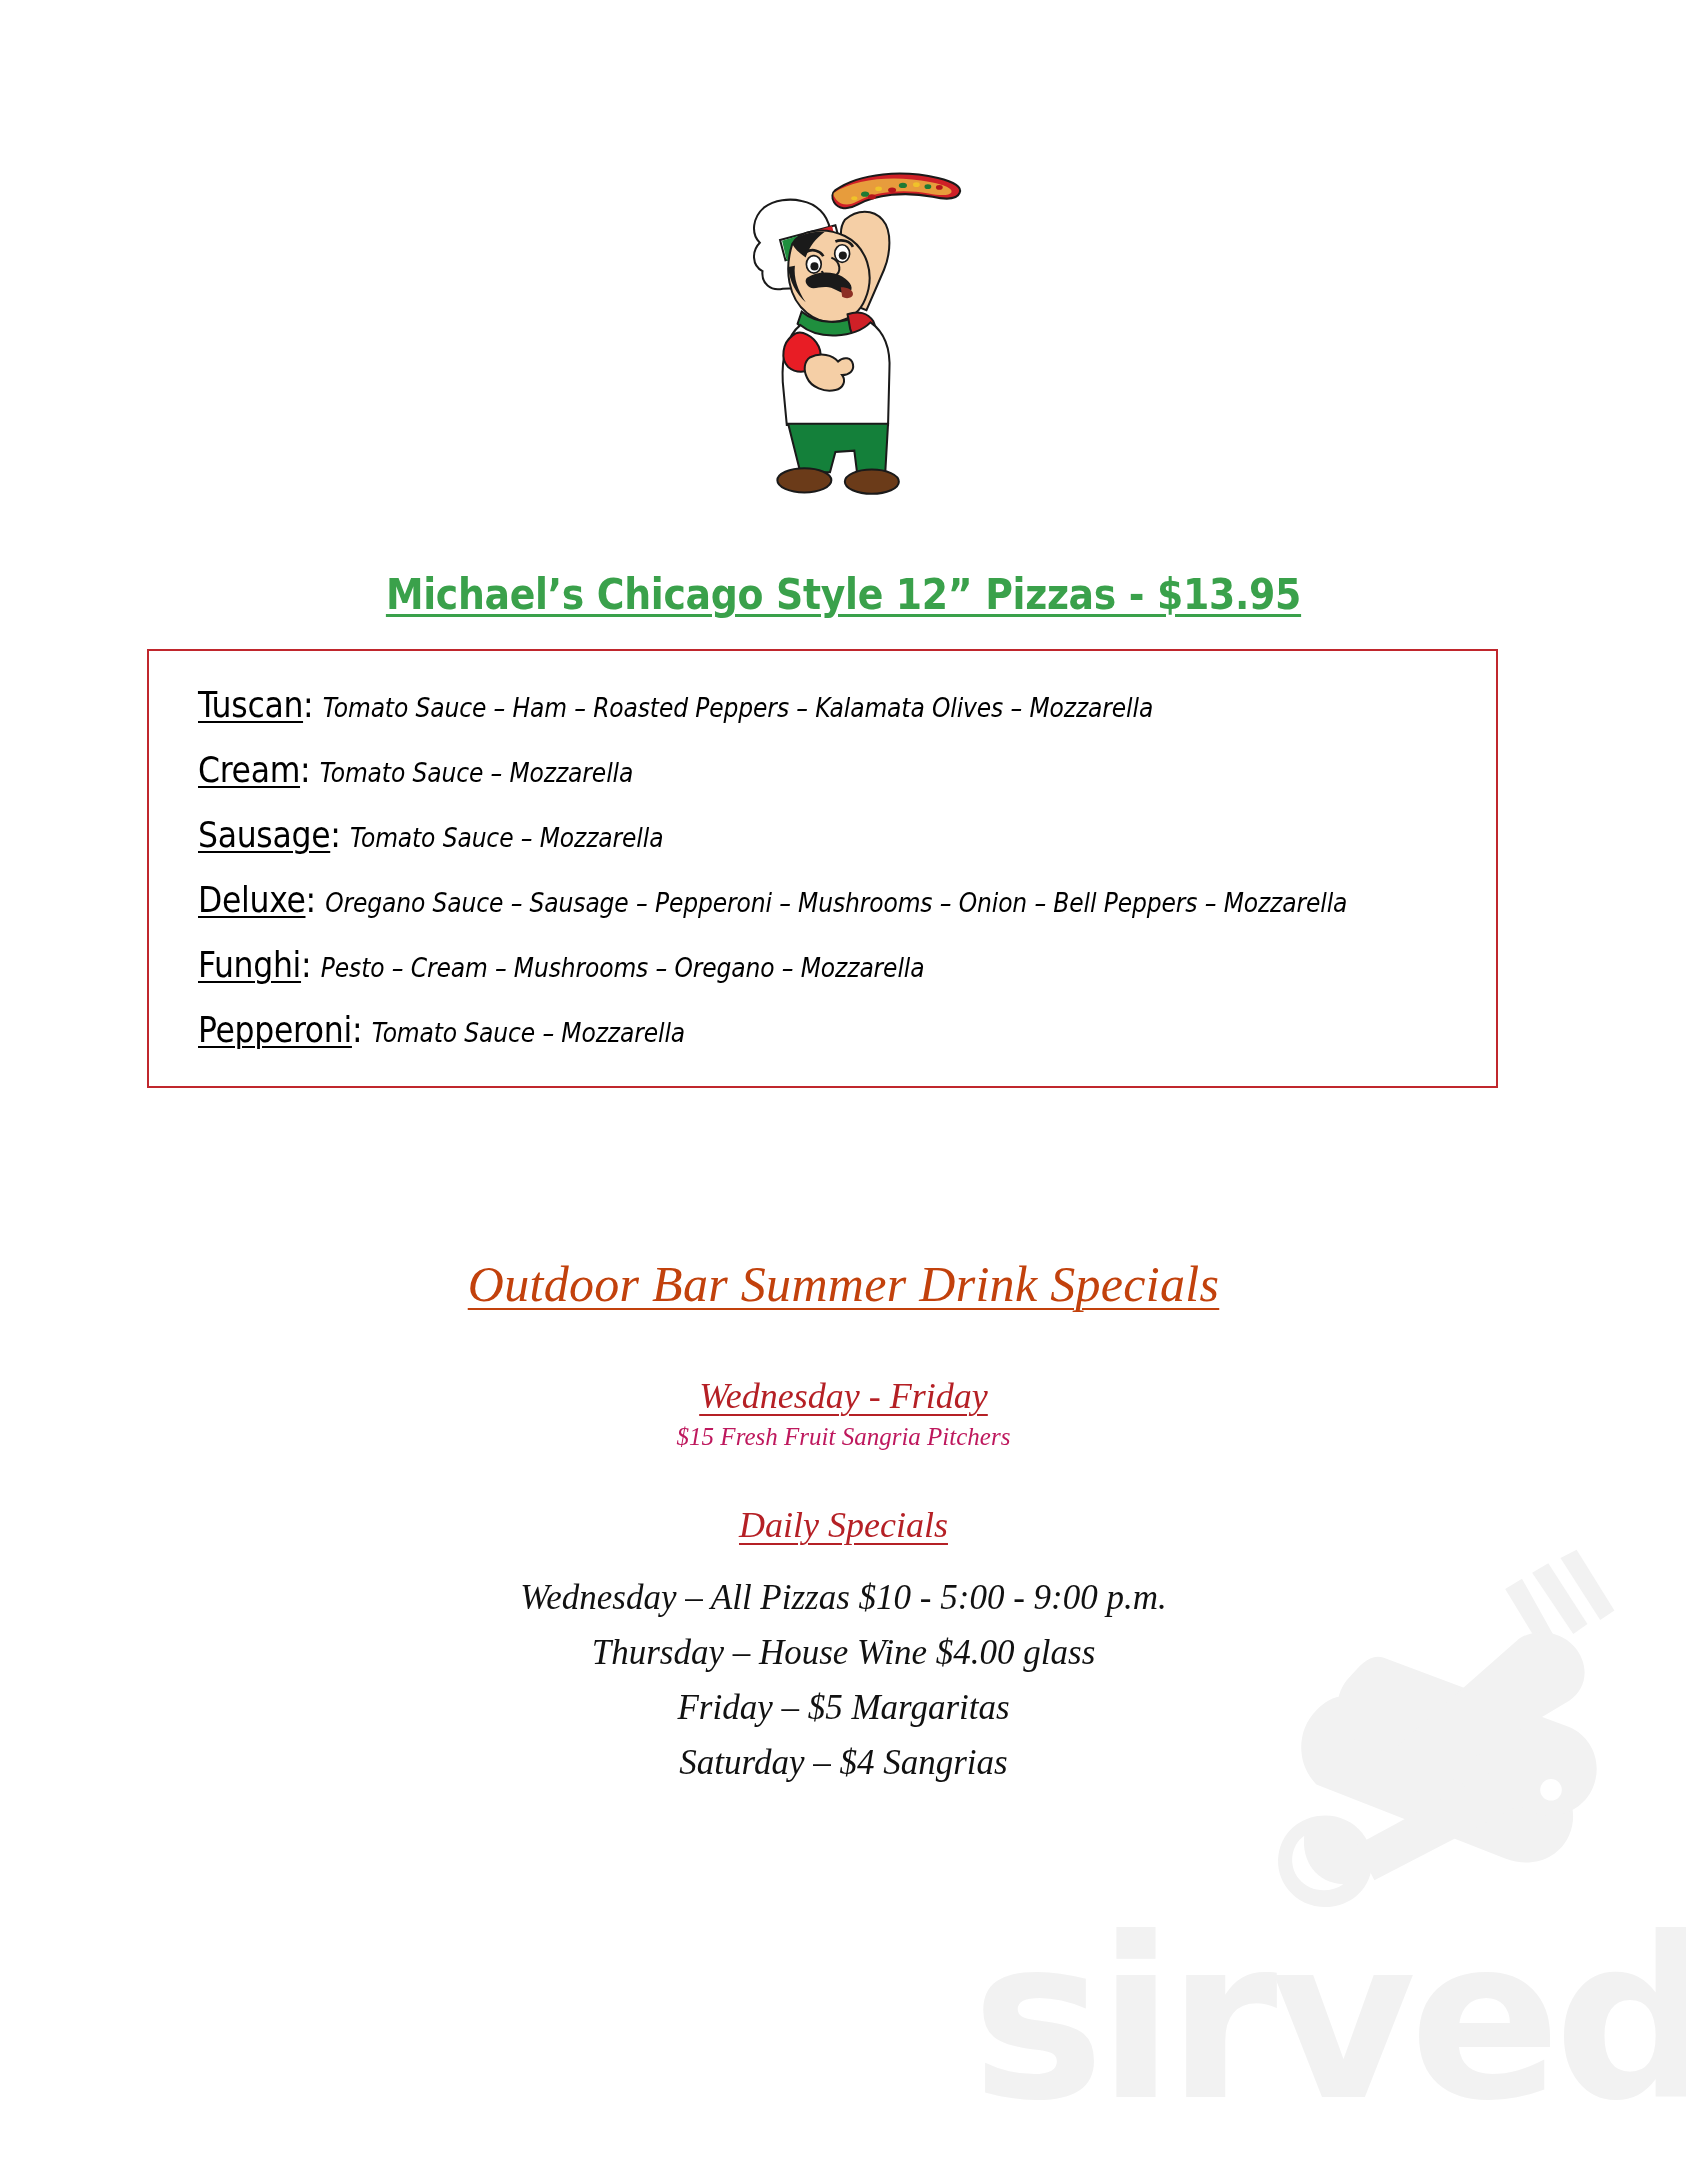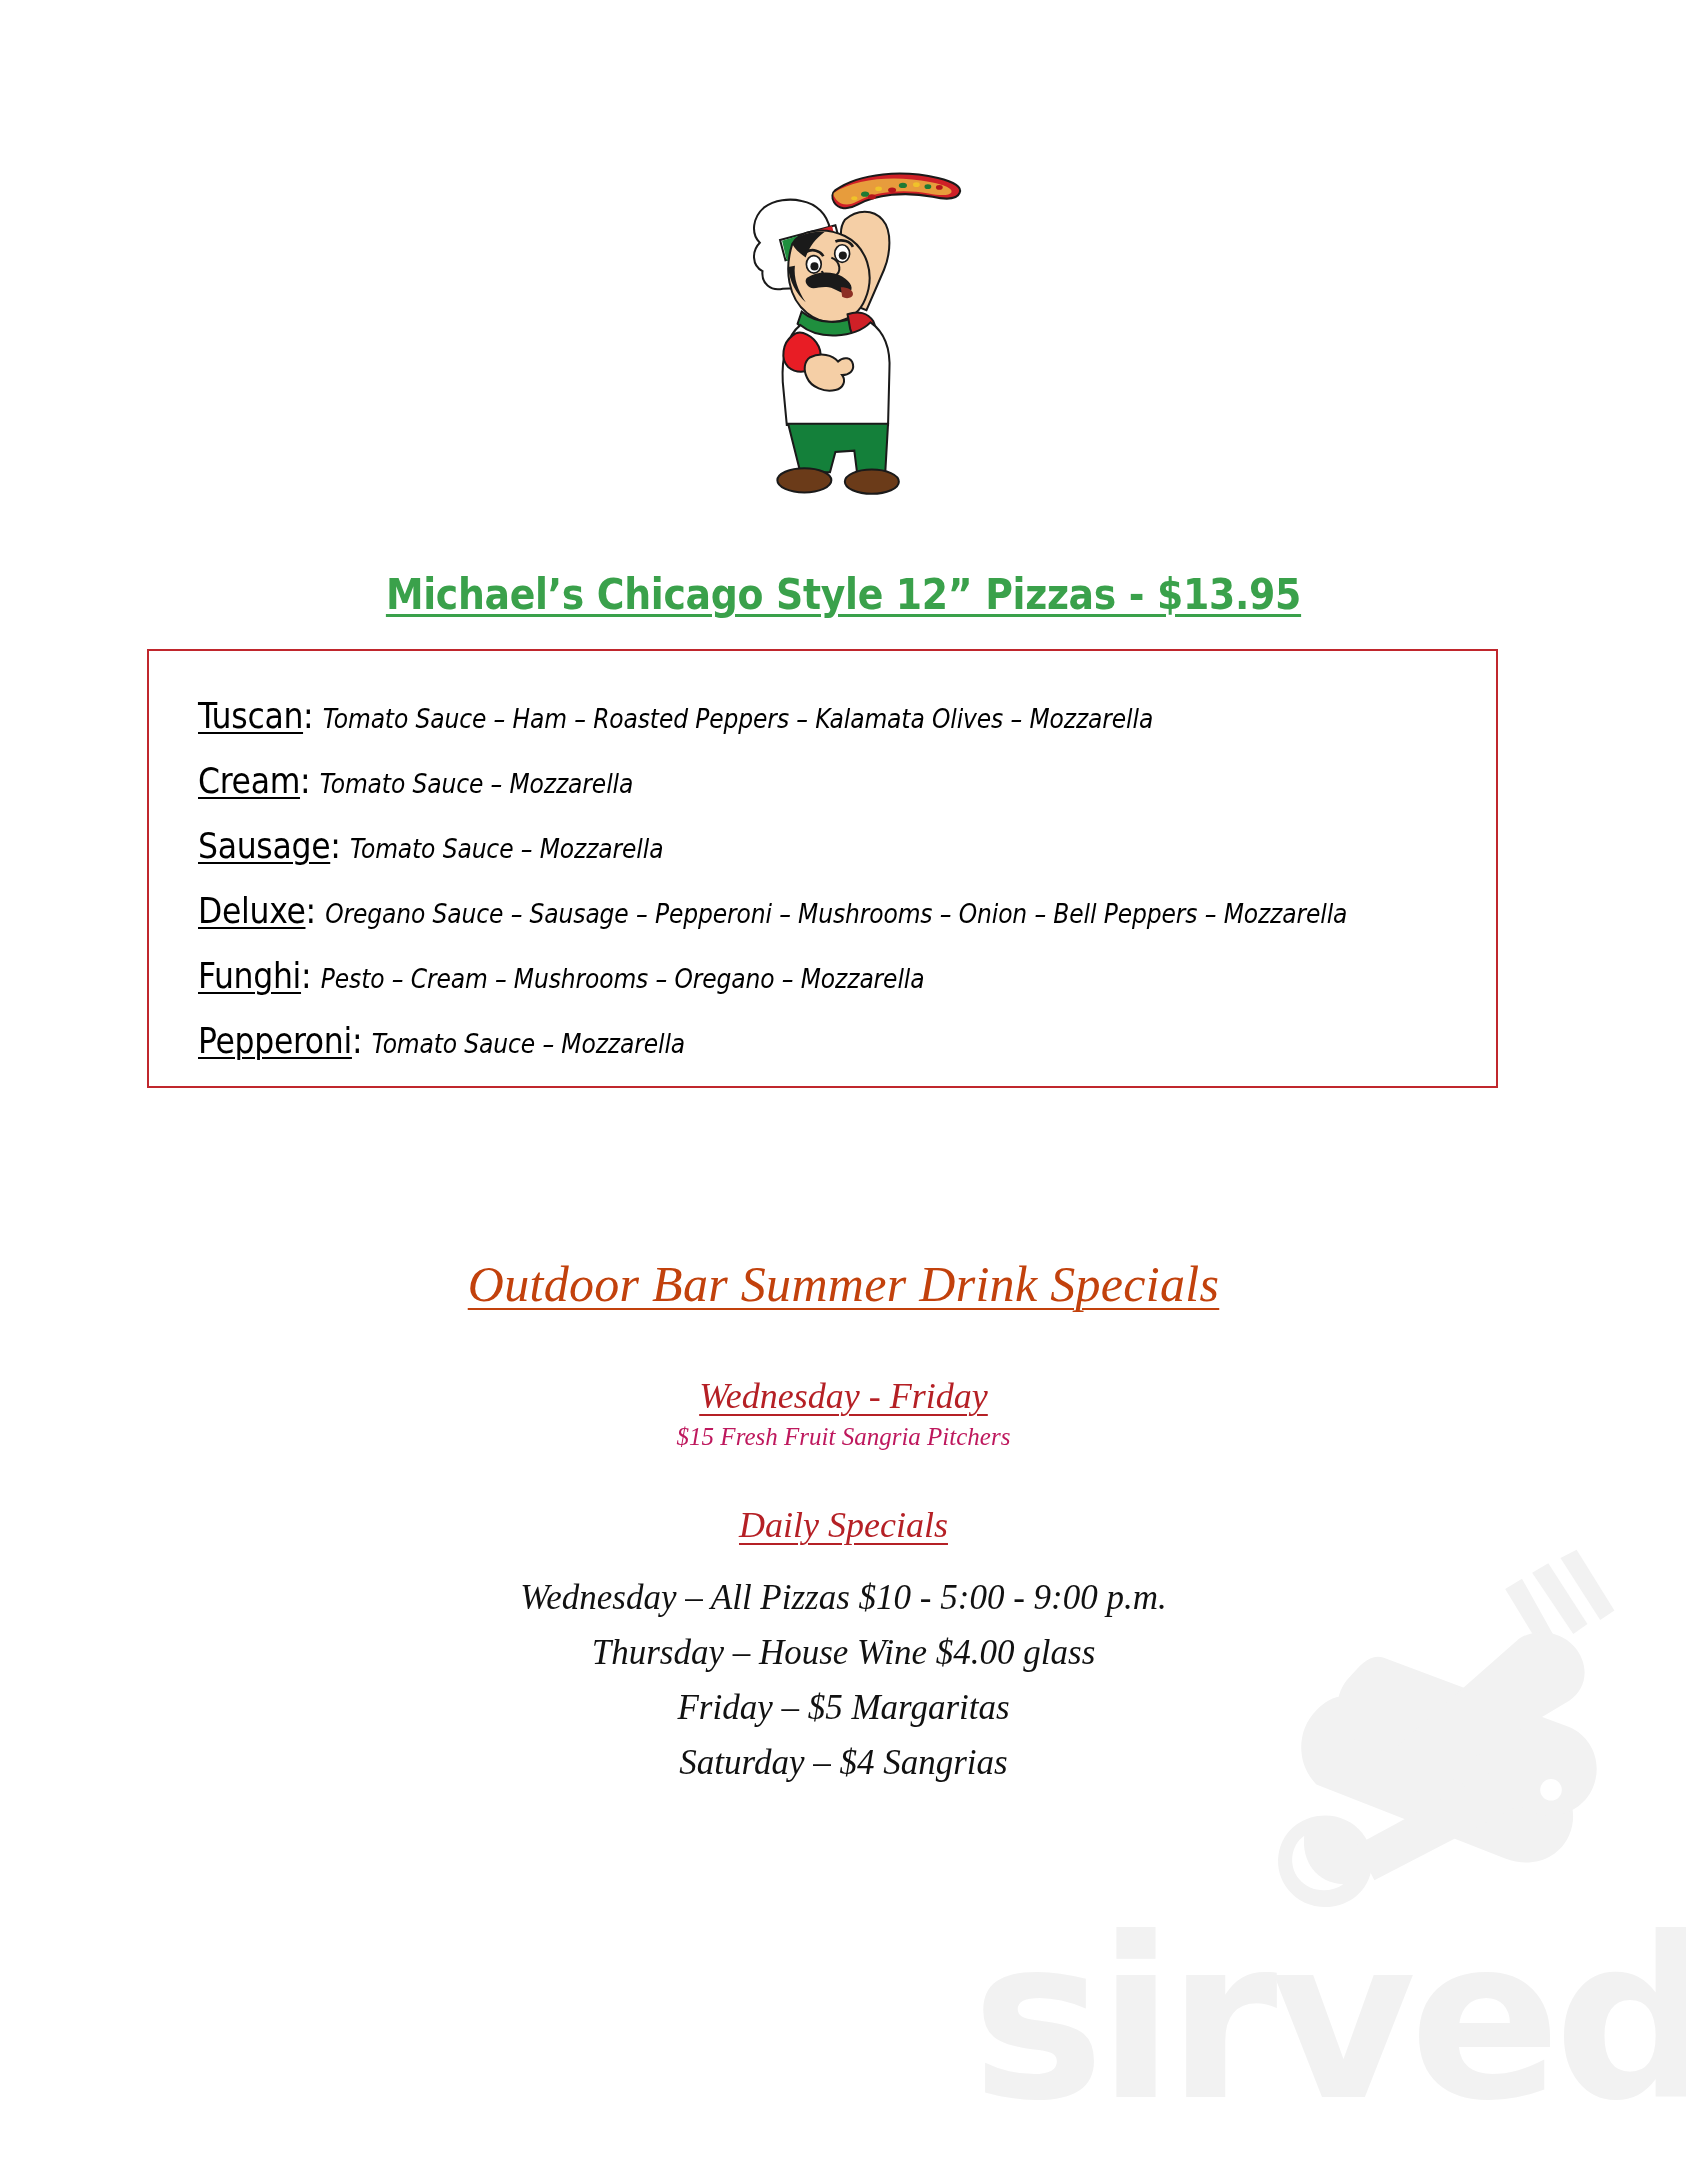--- a/index.html
+++ b/index.html
@@ -96,21 +96,21 @@
     background: transparent;
   }
   #pizza-list {
     position: absolute;
     left: 49px;
     top: 24px;
     width: 1282px;
   }
   .pizza-row {
     height: 65px;
-    line-height: 83px;
+    line-height: 61px;
     white-space: nowrap;
   }
   .pizza-name {
     font-family: "DejaVu Sans Condensed", "Liberation Sans Narrow", "Liberation Sans", sans-serif;
     font-stretch: condensed;
     font-size: 35px;
     color: #000000;
     letter-spacing: -0.3px;
   }
   .pizza-name .nm { text-decoration: underline; text-underline-offset: 4px; text-decoration-thickness: 2px; }

